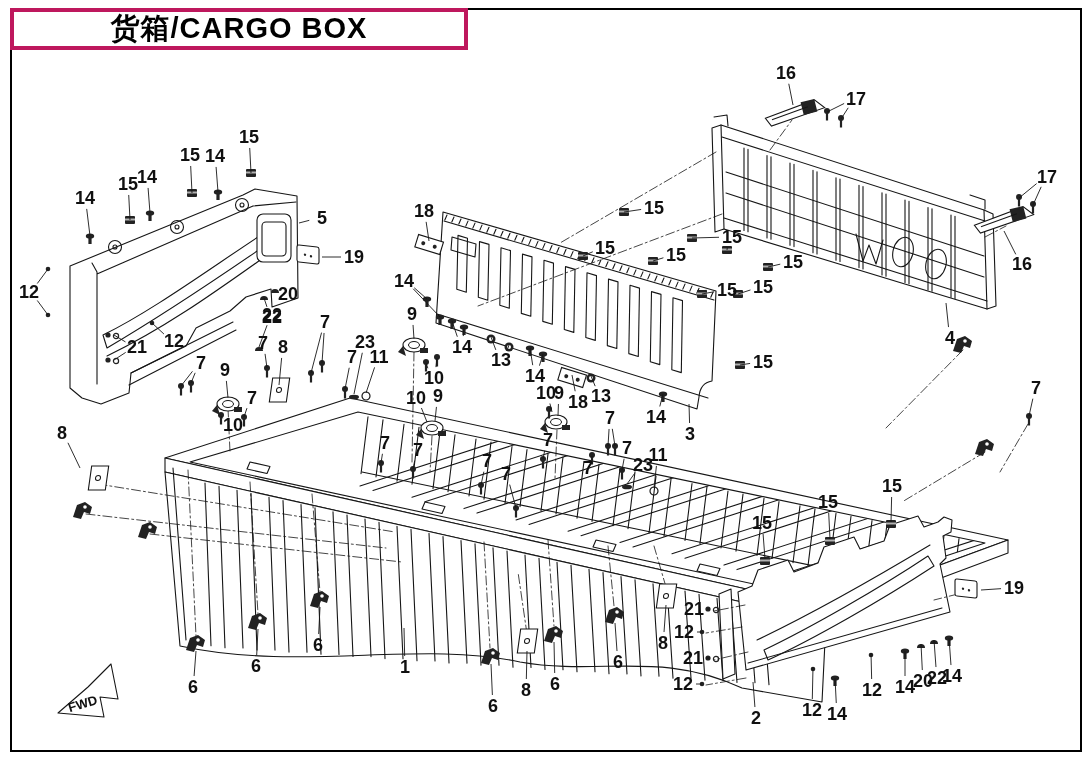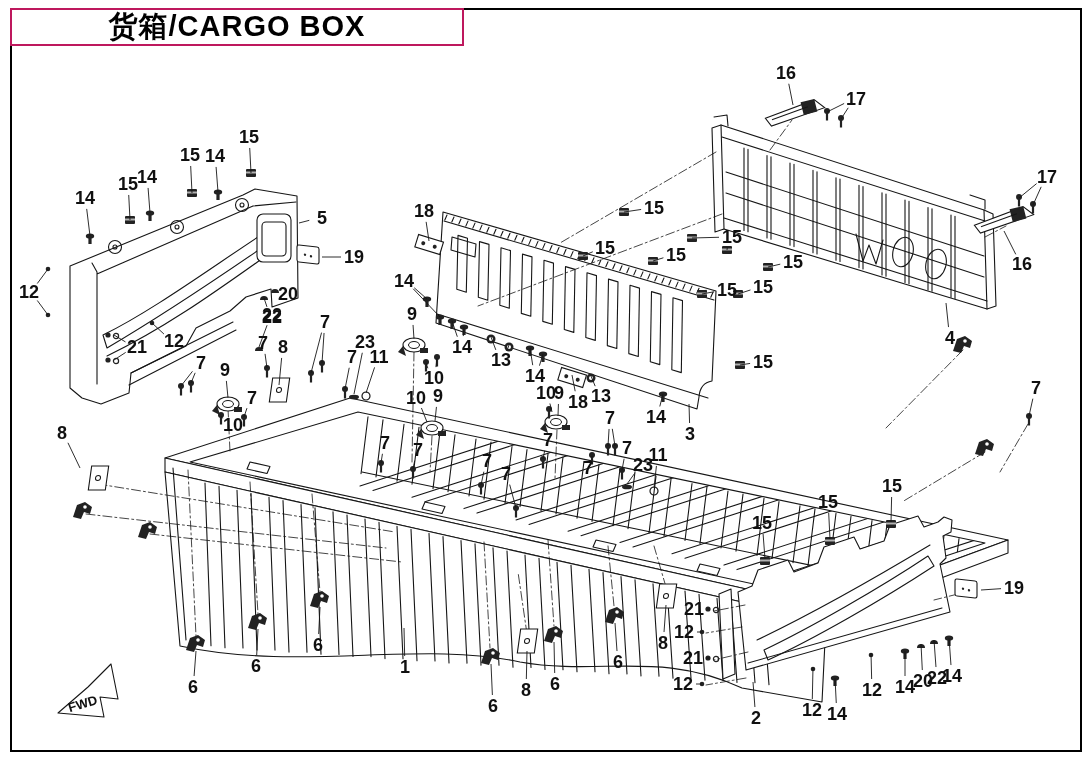--- a/index.html
+++ b/index.html
@@ -1,19 +1,19 @@
 <!DOCTYPE html>
 <html><head>
 <meta charset="utf-8">
 <style>
   html,body{margin:0;padding:0;background:#fff}
   .page{position:relative;width:1090px;height:760px;background:#fff;overflow:hidden;
         font-family:"Liberation Sans",sans-serif}
   .frame{position:absolute;left:10px;top:8px;width:1068px;height:740px;border:2px solid #000}
-  .titlebox{position:absolute;left:10px;top:8px;width:450px;height:34px;border:2px solid #be185d;
+  .titlebox{position:absolute;left:10px;top:8px;width:450px;height:34px;border:4px solid #be185d;
             display:flex;align-items:center;justify-content:center;background:#fff}
   .titlebox span{font-weight:bold;font-size:29px;letter-spacing:1px;color:#000}
   svg.dg{position:absolute;left:0;top:0}
   .ln{fill:none;stroke:#161616;stroke-width:1.1;stroke-linejoin:round;stroke-linecap:round}
   .fw{fill:#ffffff}
   .dd{stroke-dasharray:9 3 2 3;stroke-width:.8}
   .ldr{stroke:#161616;stroke-width:.9}
   .cl{font-family:"Liberation Sans",sans-serif;font-weight:bold;font-size:18px;fill:#101010}
   .fwdt{font-family:"Liberation Sans",sans-serif;font-weight:bold;font-size:13px;fill:#101010}
 </style>

